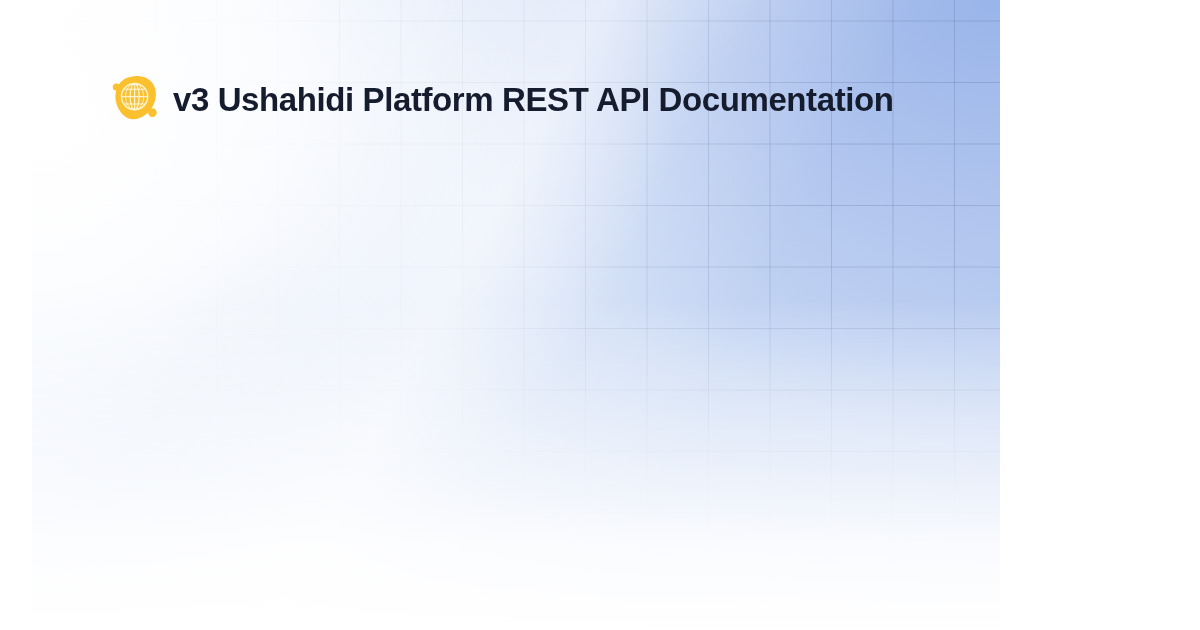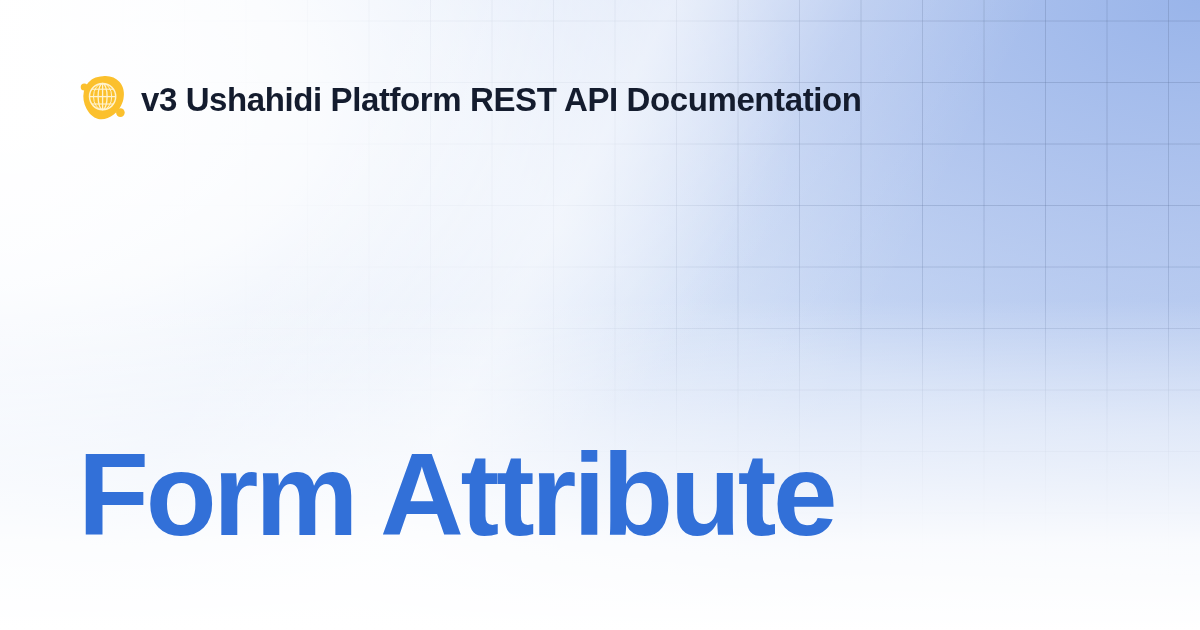--- a/index.html
+++ b/index.html
@@ -8,24 +8,25 @@
   html, body {
     width:1200px;
     height:630px;
     overflow:hidden;
     background:#ffffff;
     font-family:"Liberation Sans", sans-serif;
   }
 
   .og-card {
     position:relative;
-    width:1200px;
+    width:968px;
     height:630px;
     overflow:hidden;
     background:#ffffff;
+    margin-left:32px;
   }
 
   
 
   
   .bg-gradient {
     position:absolute;
     inset:0;
     background:
       linear-gradient(to bottom right,
@@ -194,16 +195,15 @@
         <line x1="24.6" y1="9.5" x2="24.6" y2="35.7" stroke="#FFF3CF" stroke-width="1.3"></line>
 
         <line x1="11.5" y1="22.6" x2="37.7" y2="22.6" stroke="#FFF3CF" stroke-width="1.3"></line>
         <path d="M14.1 15.2 H35.1" stroke="#FFF3CF" stroke-width="1.1" fill="none"></path>
         <path d="M14.1 30.0 H35.1" stroke="#FFF3CF" stroke-width="1.1" fill="none"></path>
       </svg>
 
       <span class="brand-title">v3 Ushahidi Platform REST API Documentation</span>
     </div>
 
-    <h1 class="page-heading">Form Attribute</h1>
 
   </div>
 </div>
 
 </body></html>

